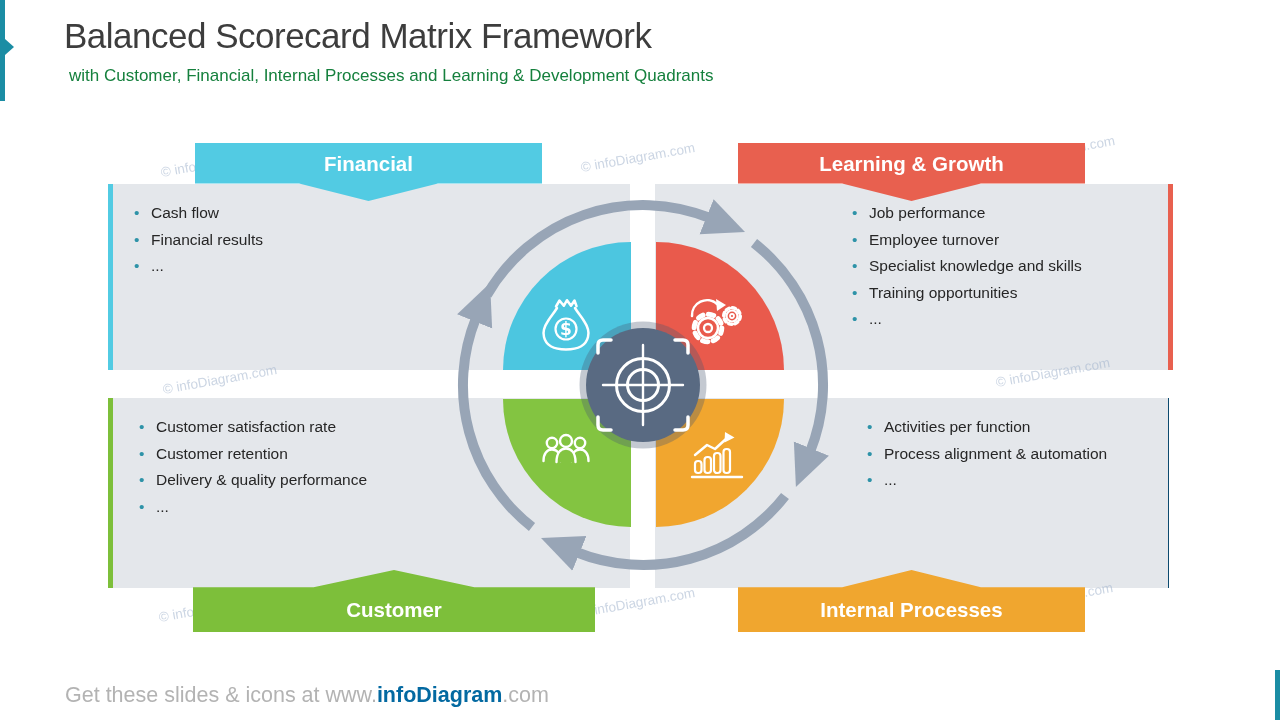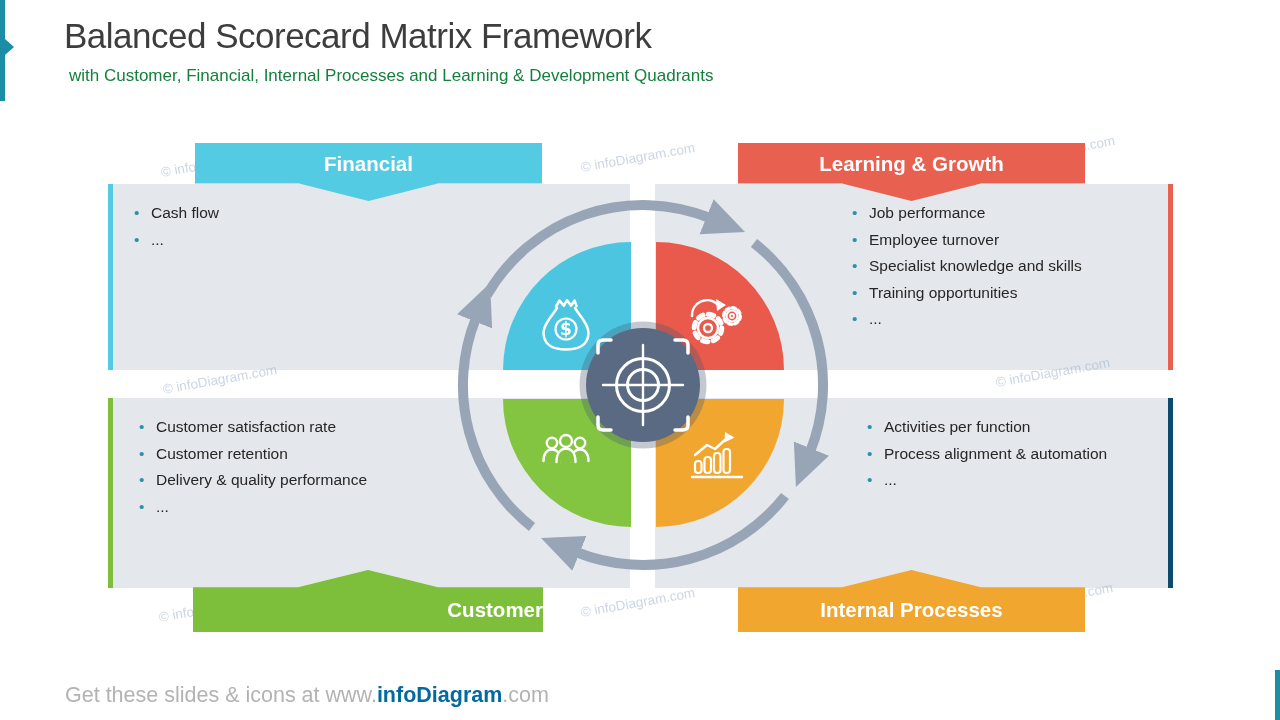--- a/index.html
+++ b/index.html
@@ -23,38 +23,38 @@
       transform:rotate(-10deg);white-space:nowrap;}
   .wm1{left:160px;top:155px}.wm2{left:580px;top:150px}.wm3{left:1000px;top:143px}
   .wm4{left:162px;top:372px}.wm5{left:995px;top:365px}
   .wm6{left:158px;top:600px}.wm7{left:580px;top:595px}.wm8{left:998px;top:590px}
 
   
   .panel{position:absolute;background:#e4e7eb;z-index:1;}
   .panel-tl{left:108px;top:184px;width:517px;height:186px;border-left:5px solid #52cbe3;}
   .panel-tr{left:655px;top:184px;width:513px;height:186px;border-right:5px solid #e8604f;}
   .panel-bl{left:108px;top:398px;width:517px;height:190px;border-left:5px solid #7dbf3a;}
-  .panel-br{left:655px;top:398px;width:513px;height:190px;border-right:5px solid #0c4a6e;}
+  .panel-br{left:655px;top:398px;width:513px;height:190px;border-right:1px solid #0c4a6e;}
   .panel ul{list-style:none;margin:0;padding:16px 0 0 0;font-size:15.5px;color:#262626;line-height:26.6px;}
   .panel li{position:relative;padding-left:17px;}
   .panel li::before{content:"\2022";position:absolute;left:0;color:#2e93a8;}
   .panel-tl ul{margin-left:21px;}
   .panel-tr ul{margin-left:197px;}
   .panel-bl ul{margin-left:26px;}
   .panel-br ul{margin-left:212px;}
 
   
   .banner{position:absolute;z-index:3;color:#fff;font-weight:bold;font-size:20.5px;text-align:center;}
   .banner-top{height:58px;clip-path:polygon(0 0,100% 0,100% 70%,70% 70%,50% 100%,30% 70%,0 70%);}
   .banner-top span{display:block;line-height:41px;}
   .banner-bottom{height:62px;clip-path:polygon(0 28%,30% 28%,50% 0,70% 28%,100% 28%,100% 100%,0 100%);}
   .banner-bottom span{display:block;margin-top:17px;line-height:45px;}
   .banner-financial{left:195px;top:143px;width:347px;background:#52cbe3;}
   .banner-learning{left:738px;top:143px;width:347px;background:#e8604f;}
-  .banner-customer{left:193px;top:570px;width:350px;background:#7dbf3a;text-align:right;}
+  .banner-customer{left:193px;top:570px;width:402px;background:#7dbf3a;}
   .banner-internal{left:738px;top:570px;width:347px;background:#f0a62f;}
 
   
   .center-svg{position:absolute;left:0;top:0;z-index:4;pointer-events:none;}
 
   
   .footer{position:absolute;left:65px;top:683px;font-size:21.5px;color:#b3b3b3;white-space:nowrap;}
   .footer .brand{font-weight:bold;color:#0369a1;}
 </style>
 </head>
@@ -74,20 +74,21 @@
   <span class="wm wm3">© infoDiagram.com</span>
   <span class="wm wm4">© infoDiagram.com</span>
   <span class="wm wm5">© infoDiagram.com</span>
   <span class="wm wm6">© infoDiagram.com</span>
   <span class="wm wm7">© infoDiagram.com</span>
   <span class="wm wm8">© infoDiagram.com</span>
 
   <div class="panel panel-tl">
     <ul>
       <li>Cash flow</li>
+      <li>Financial results</li>
       <li>...</li>
     </ul>
   </div>
   <div class="panel panel-tr">
     <ul>
       <li>Job performance</li>
       <li>Employee turnover</li>
       <li>Specialist knowledge and skills</li>
       <li>Training opportunities</li>
       <li>...</li>

